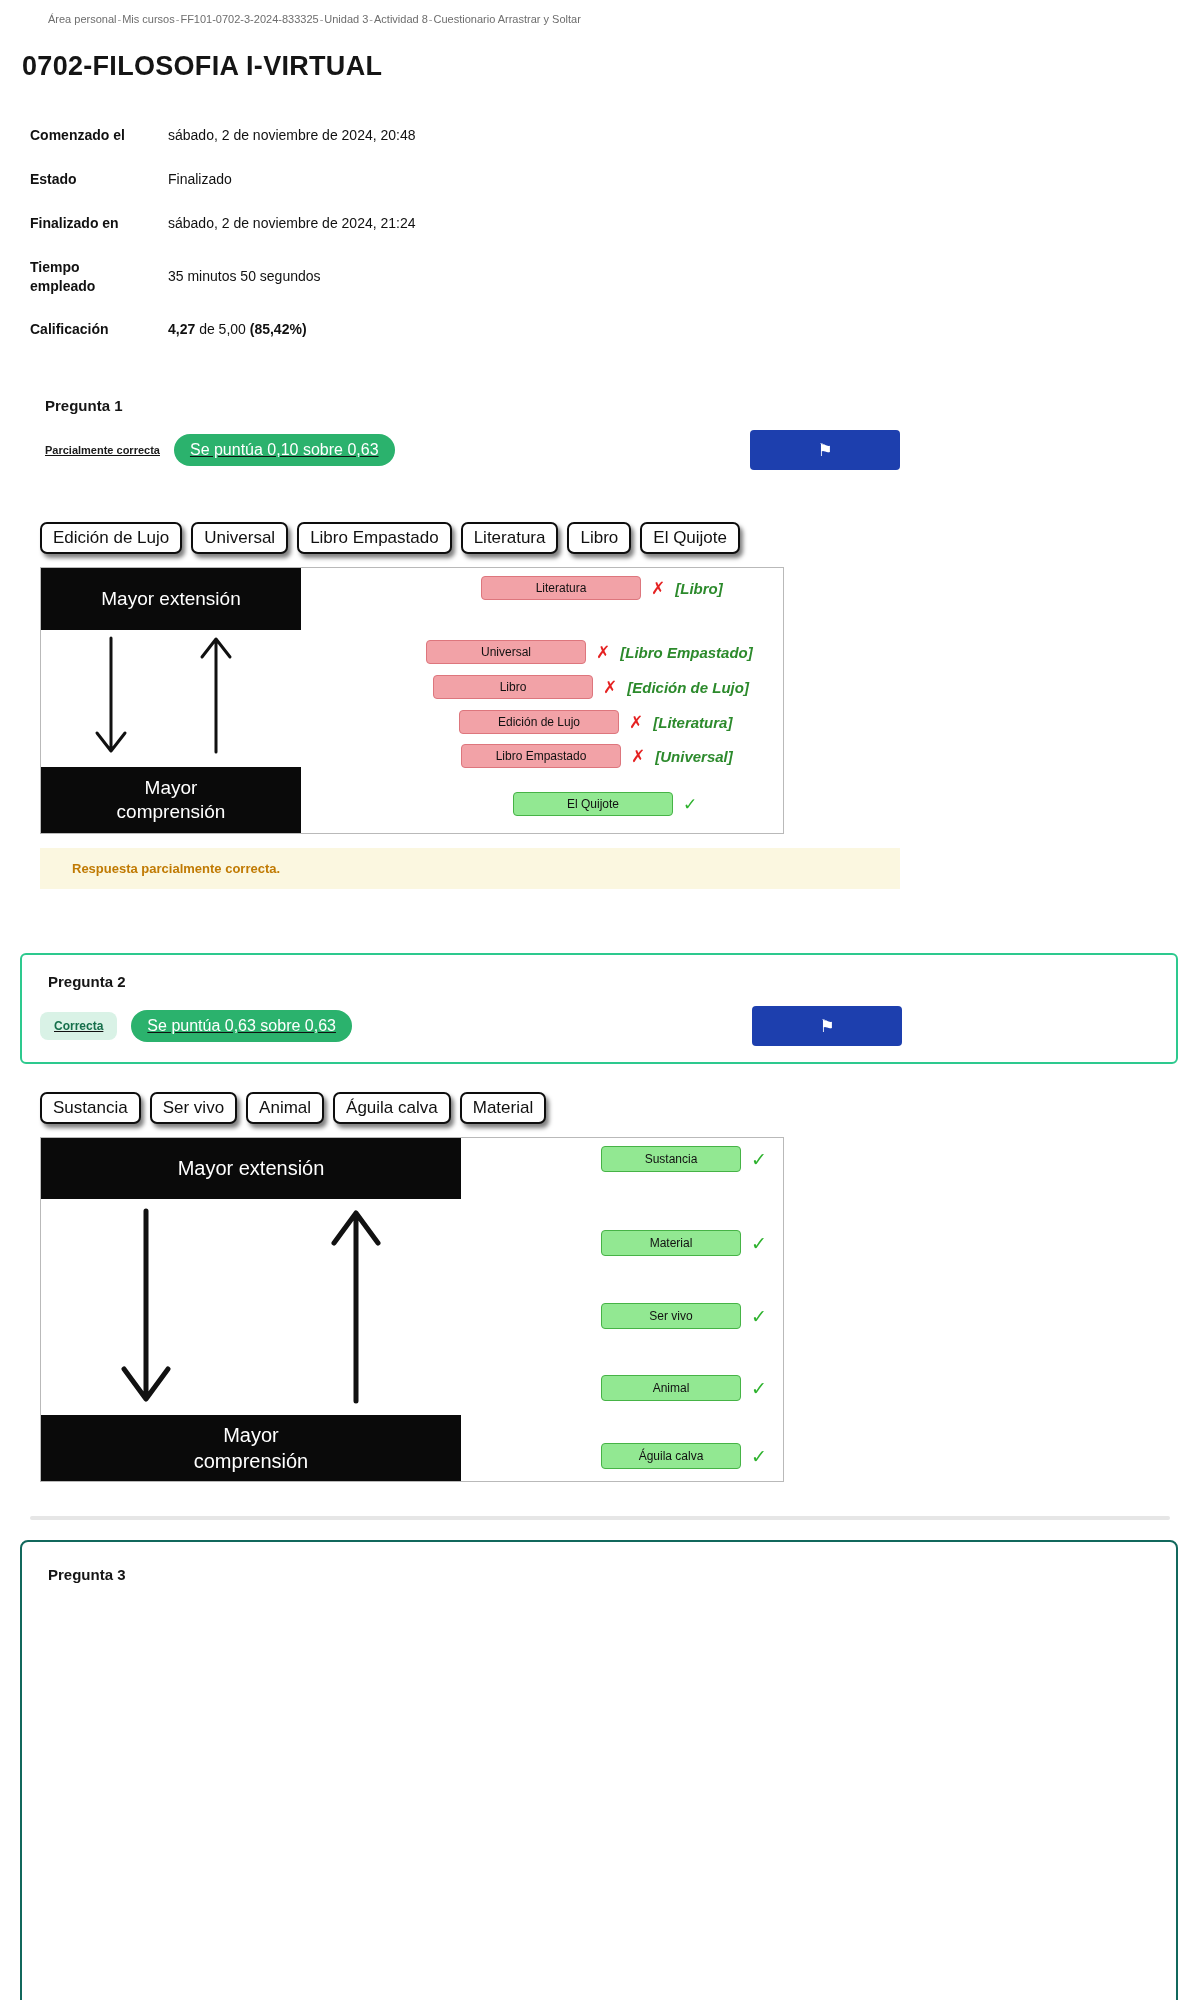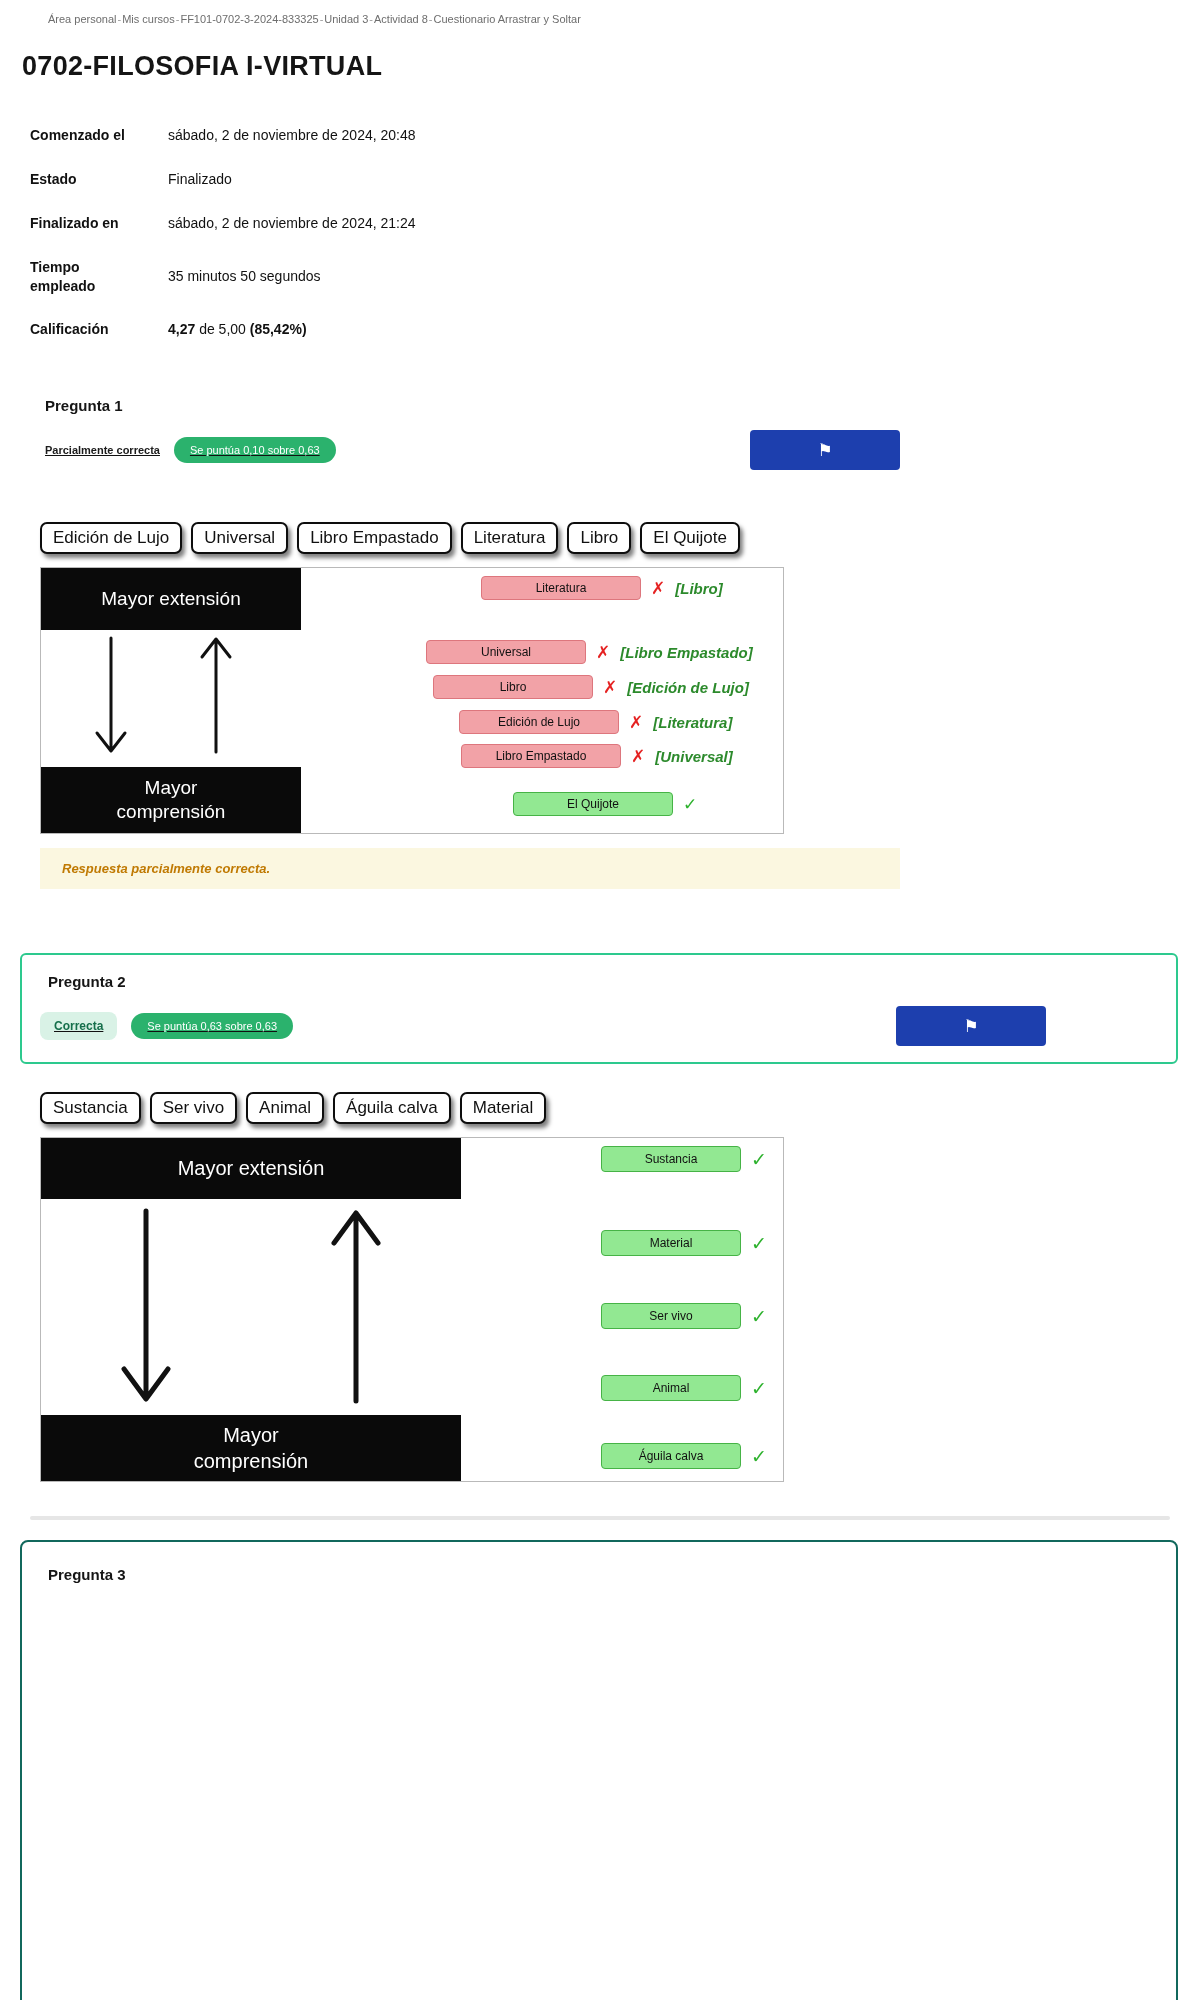--- a/index.html
+++ b/index.html
@@ -21,21 +21,21 @@
   .sum-label { width:108px; font-weight:bold; margin-right:30px; line-height:1.35; }
   .sum-value { line-height:1.35; }
   .b { font-weight:bold; }
 
   
   .q-title { font-size:15px; font-weight:bold; color:#151515; }
   .q1-head { margin:58px 0 0 45px; width:855px; }
   .status-row { display:flex; align-items:center; justify-content:space-between; margin-top:16px; }
   .status-left { display:flex; align-items:center; gap:14px;text-decoration:underline; }
   .status-text { font-size:11px; font-weight:bold; color:#1c1c1c; }
-  .points-pill { background:#2bb26d; color:#fff; font-size:11px; padding:7px 16px; border-radius:16px; white-space:nowrap; }
+  .points-pill { background:#2bb26d; color:#fff; font-size:16px; padding:7px 16px; border-radius:16px; white-space:nowrap; }
   .flag-btn { width:150px; height:40px; background:#1d3fae; border:none; border-radius:4px; color:#fff;
               display:flex; align-items:center; justify-content:center; font-size:17px; cursor:pointer; }
 
   
   .drag-row { display:flex; gap:9px; margin:52px 0 0 40px; }
   .drag-row.q2r { margin-top:28px; }
   .drag-item { background:#fff; border:2px solid #0d0d0d; border-radius:7px; padding:4px 11px; font-size:17px;
                color:#111; box-shadow:3px 4px 4px rgba(0,0,0,.5); cursor:grab; white-space:nowrap; }
 
   
@@ -59,26 +59,26 @@
   .ans-box { height:24px; width:160px; display:flex; align-items:center; justify-content:center; font-size:12px; border-radius:4px; }
   .ans-box.pink { background:#f2a2a7; border:1px solid #dd767d; }
   .ans-box.green { background:#92e892; border:1px solid #46b346; }
   .ans-box.big { width:140px; height:26px; }
   .cross { color:#e52222; font-weight:bold; font-size:17px; }
   .check { color:#2eb22e; font-weight:bold; font-size:17px; }
   .check.big { font-size:19px; }
   .correction { color:#2c8a2c; font-weight:bold; font-style:italic; font-size:15px; white-space:nowrap; }
 
   
-  .feedback { margin:14px 0 16px 40px; width:860px; background:#fbf7e0; padding:13px 22px; font-size:13px; font-weight:bold; color:#c07a03;font-style:italic; }
+  .feedback { margin:14px 0 16px 40px; width:860px; background:#fbf7e0; padding:13px 32px; font-size:13px; font-weight:bold; color:#c07a03; }
 
   
   .q2-box { margin:64px 0 0 20px; width:1158px; border:2px solid #2dc98e; border-radius:6px; padding:18px 24px 16px 18px; }
   .q2-box .q-title { margin-left:8px; }
-  .q2-status-row { width:1006px; }
+  .q2-status-row { width:862px; }
   .correcta-badge { background:#d9f2e6; color:#156f4b; font-size:12px; font-weight:bold; padding:7px 14px; border-radius:8px; }
 
   
   .divider { margin:34px 0 0 30px; width:1140px; height:4px; background:#e6e6e6; border-radius:2px; }
   .q3-box { margin:20px 0 0 20px; width:1158px; border:2px solid #11685c; border-radius:8px; height:470px; padding:24px 0 0 26px; }
 </style>
 </head>
 <body>
 
 <div class="page">

